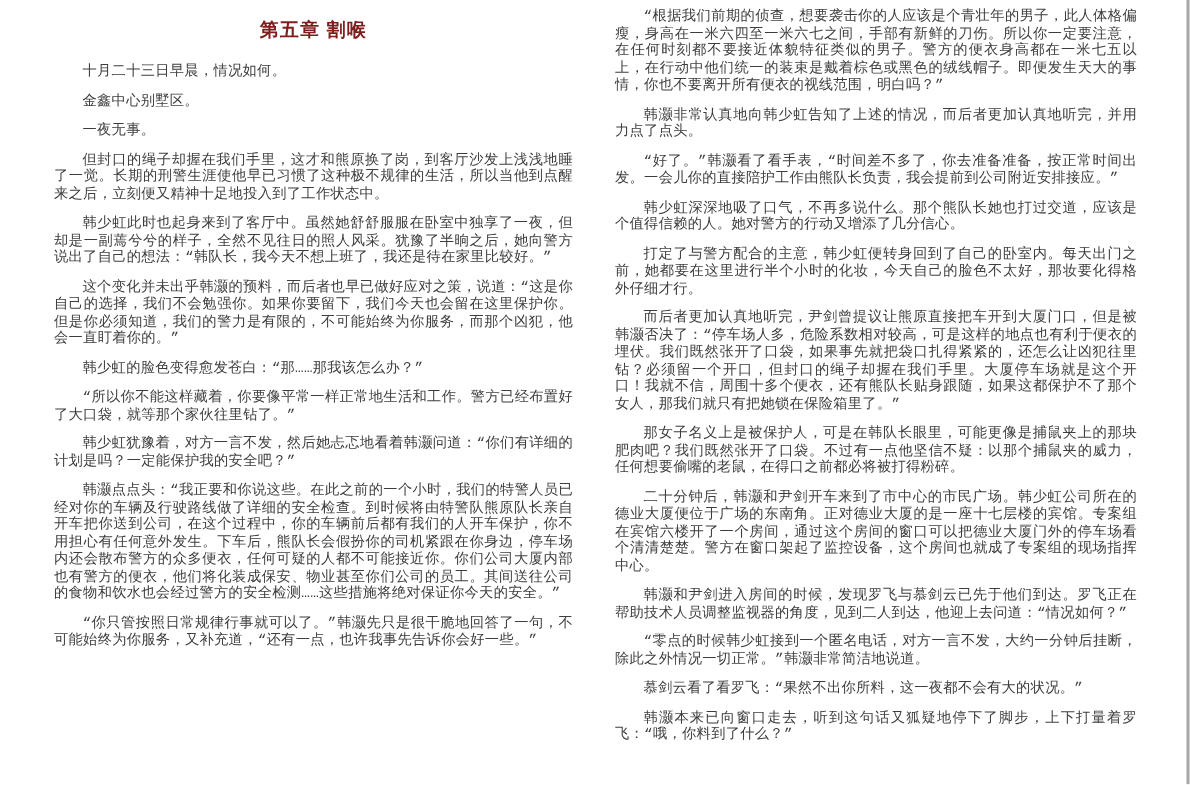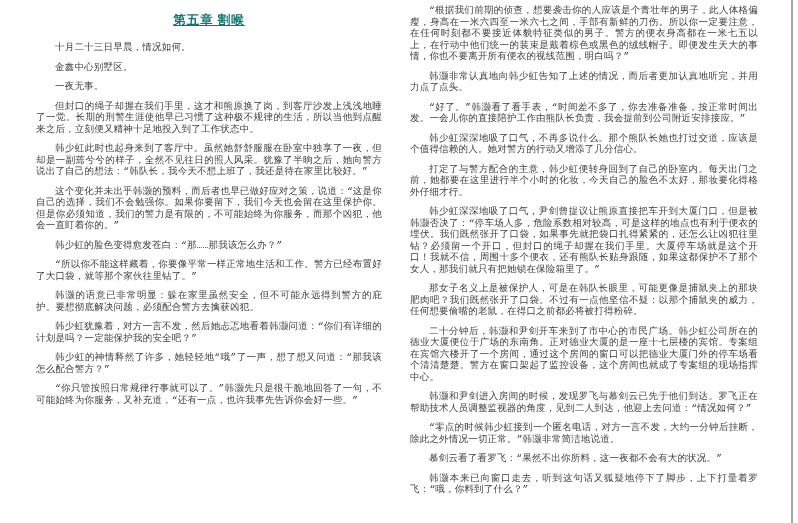--- a/index.html
+++ b/index.html
@@ -27,23 +27,22 @@
   .col-right {
     left: 410px;
     top: 5px;
     width: 348px;
   }
   .chapter-title {
     margin: 2px 0 13px 0;
     text-align: center;
     font-size: 12.5px;
     font-weight: bold;
-    color: #0f766e;
+    color: #7f1d1d;
     letter-spacing: 1px;
-    text-decoration: underline;
   }
   .paragraphs p {
     margin: 0 0 8px 0;
     font-size: 9.5px;
     line-height: 11.5px;
     letter-spacing: 0.2px;
     color: #3d3d3d;
     text-align: justify;
     text-indent: 2em;
     font-family: Liberation Mono, monospace;
@@ -65,34 +64,33 @@
     <h1 class="chapter-title">第五章 割喉</h1>
     <div class="paragraphs">
         <p>十月二十三日早晨，情况如何。</p>
         <p>金鑫中心别墅区。</p>
         <p>一夜无事。</p>
         <p>但封口的绳子却握在我们手里，这才和熊原换了岗，到客厅沙发上浅浅地睡了一觉。长期的刑警生涯使他早已习惯了这种极不规律的生活，所以当他到点醒来之后，立刻便又精神十足地投入到了工作状态中。</p>
         <p>韩少虹此时也起身来到了客厅中。虽然她舒舒服服在卧室中独享了一夜，但却是一副蔫兮兮的样子，全然不见往日的照人风采。犹豫了半晌之后，她向警方说出了自己的想法：“韩队长，我今天不想上班了，我还是待在家里比较好。”</p>
         <p>这个变化并未出乎韩灏的预料，而后者也早已做好应对之策，说道：“这是你自己的选择，我们不会勉强你。如果你要留下，我们今天也会留在这里保护你。但是你必须知道，我们的警力是有限的，不可能始终为你服务，而那个凶犯，他会一直盯着你的。”</p>
         <p>韩少虹的脸色变得愈发苍白：“那……那我该怎么办？”</p>
         <p>“所以你不能这样藏着，你要像平常一样正常地生活和工作。警方已经布置好了大口袋，就等那个家伙往里钻了。”</p>
-        <p>韩灏的语意已非常明显：躲在家里虽然安全，但不可能永远得到警方的庇护。要想彻底解决问题，必须配合警方去擒获凶犯。</p>
         <p>韩少虹犹豫着，对方一言不发，然后她忐忑地看着韩灏问道：“你们有详细的计划是吗？一定能保护我的安全吧？”</p>
-        <p>韩少虹的神情释然了许多，她轻轻地“哦”了一声，想了想又问道：“那我该怎么配合警方？”</p>
+        <p>韩灏点点头：“我正要和你说这些。在此之前的一个小时，我们的特警人员已经对你的车辆及行驶路线做了详细的安全检查。到时候将由特警队熊原队长亲自开车把你送到公司，在这个过程中，你的车辆前后都有我们的人开车保护，你不用担心有任何意外发生。下车后，熊队长会假扮你的司机紧跟在你身边，停车场内还会散布警方的众多便衣，任何可疑的人都不可能接近你。你们公司大厦内部也有警方的便衣，他们将化装成保安、物业甚至你们公司的员工。其间送往公司的食物和饮水也会经过警方的安全检测……这些措施将绝对保证你今天的安全。”</p>
         <p>“你只管按照日常规律行事就可以了。”韩灏先只是很干脆地回答了一句，不可能始终为你服务，又补充道，“还有一点，也许我事先告诉你会好一些。”</p>
       </div>
   </div>
   <div class="col col-right">
     <div class="paragraphs">
         <p>“根据我们前期的侦查，想要袭击你的人应该是个青壮年的男子，此人体格偏瘦，身高在一米六四至一米六七之间，手部有新鲜的刀伤。所以你一定要注意，在任何时刻都不要接近体貌特征类似的男子。警方的便衣身高都在一米七五以上，在行动中他们统一的装束是戴着棕色或黑色的绒线帽子。即便发生天大的事情，你也不要离开所有便衣的视线范围，明白吗？”</p>
         <p>韩灏非常认真地向韩少虹告知了上述的情况，而后者更加认真地听完，并用力点了点头。</p>
         <p>“好了。”韩灏看了看手表，“时间差不多了，你去准备准备，按正常时间出发。一会儿你的直接陪护工作由熊队长负责，我会提前到公司附近安排接应。”</p>
         <p>韩少虹深深地吸了口气，不再多说什么。那个熊队长她也打过交道，应该是个值得信赖的人。她对警方的行动又增添了几分信心。</p>
         <p>打定了与警方配合的主意，韩少虹便转身回到了自己的卧室内。每天出门之前，她都要在这里进行半个小时的化妆，今天自己的脸色不太好，那妆要化得格外仔细才行。</p>
-        <p>韩少虹深深地吸了口气，尹剑曾提议让熊原直接把车开到大厦门口，但是被韩灏否决了：“停车场人多，危险系数相对较高，可是这样的地点也有利于便衣的埋伏。我们既然张开了口袋，如果事先就把袋口扎得紧紧的，还怎么让凶犯往里钻？必须留一个开口，但封口的绳子却握在我们手里。大厦停车场就是这个开口！我就不信，周围十多个便衣，还有熊队长贴身跟随，如果这都保护不了那个女人，那我们就只有把她锁在保险箱里了。”</p>
+        <p>而后者更加认真地听完，尹剑曾提议让熊原直接把车开到大厦门口，但是被韩灏否决了：“停车场人多，危险系数相对较高，可是这样的地点也有利于便衣的埋伏。我们既然张开了口袋，如果事先就把袋口扎得紧紧的，还怎么让凶犯往里钻？必须留一个开口，但封口的绳子却握在我们手里。大厦停车场就是这个开口！我就不信，周围十多个便衣，还有熊队长贴身跟随，如果这都保护不了那个女人，那我们就只有把她锁在保险箱里了。”</p>
         <p>那女子名义上是被保护人，可是在韩队长眼里，可能更像是捕鼠夹上的那块肥肉吧？我们既然张开了口袋。不过有一点他坚信不疑：以那个捕鼠夹的威力，任何想要偷嘴的老鼠，在得口之前都必将被打得粉碎。</p>
         <p>二十分钟后，韩灏和尹剑开车来到了市中心的市民广场。韩少虹公司所在的德业大厦便位于广场的东南角。正对德业大厦的是一座十七层楼的宾馆。专案组在宾馆六楼开了一个房间，通过这个房间的窗口可以把德业大厦门外的停车场看个清清楚楚。警方在窗口架起了监控设备，这个房间也就成了专案组的现场指挥中心。</p>
         <p>韩灏和尹剑进入房间的时候，发现罗飞与慕剑云已先于他们到达。罗飞正在帮助技术人员调整监视器的角度，见到二人到达，他迎上去问道：“情况如何？”</p>
         <p>“零点的时候韩少虹接到一个匿名电话，对方一言不发，大约一分钟后挂断，除此之外情况一切正常。”韩灏非常简洁地说道。</p>
         <p>慕剑云看了看罗飞：“果然不出你所料，这一夜都不会有大的状况。”</p>
         <p>韩灏本来已向窗口走去，听到这句话又狐疑地停下了脚步，上下打量着罗飞：“哦，你料到了什么？”</p>
       </div>
   </div>
   <div class="edge-line"></div>
 </div>

